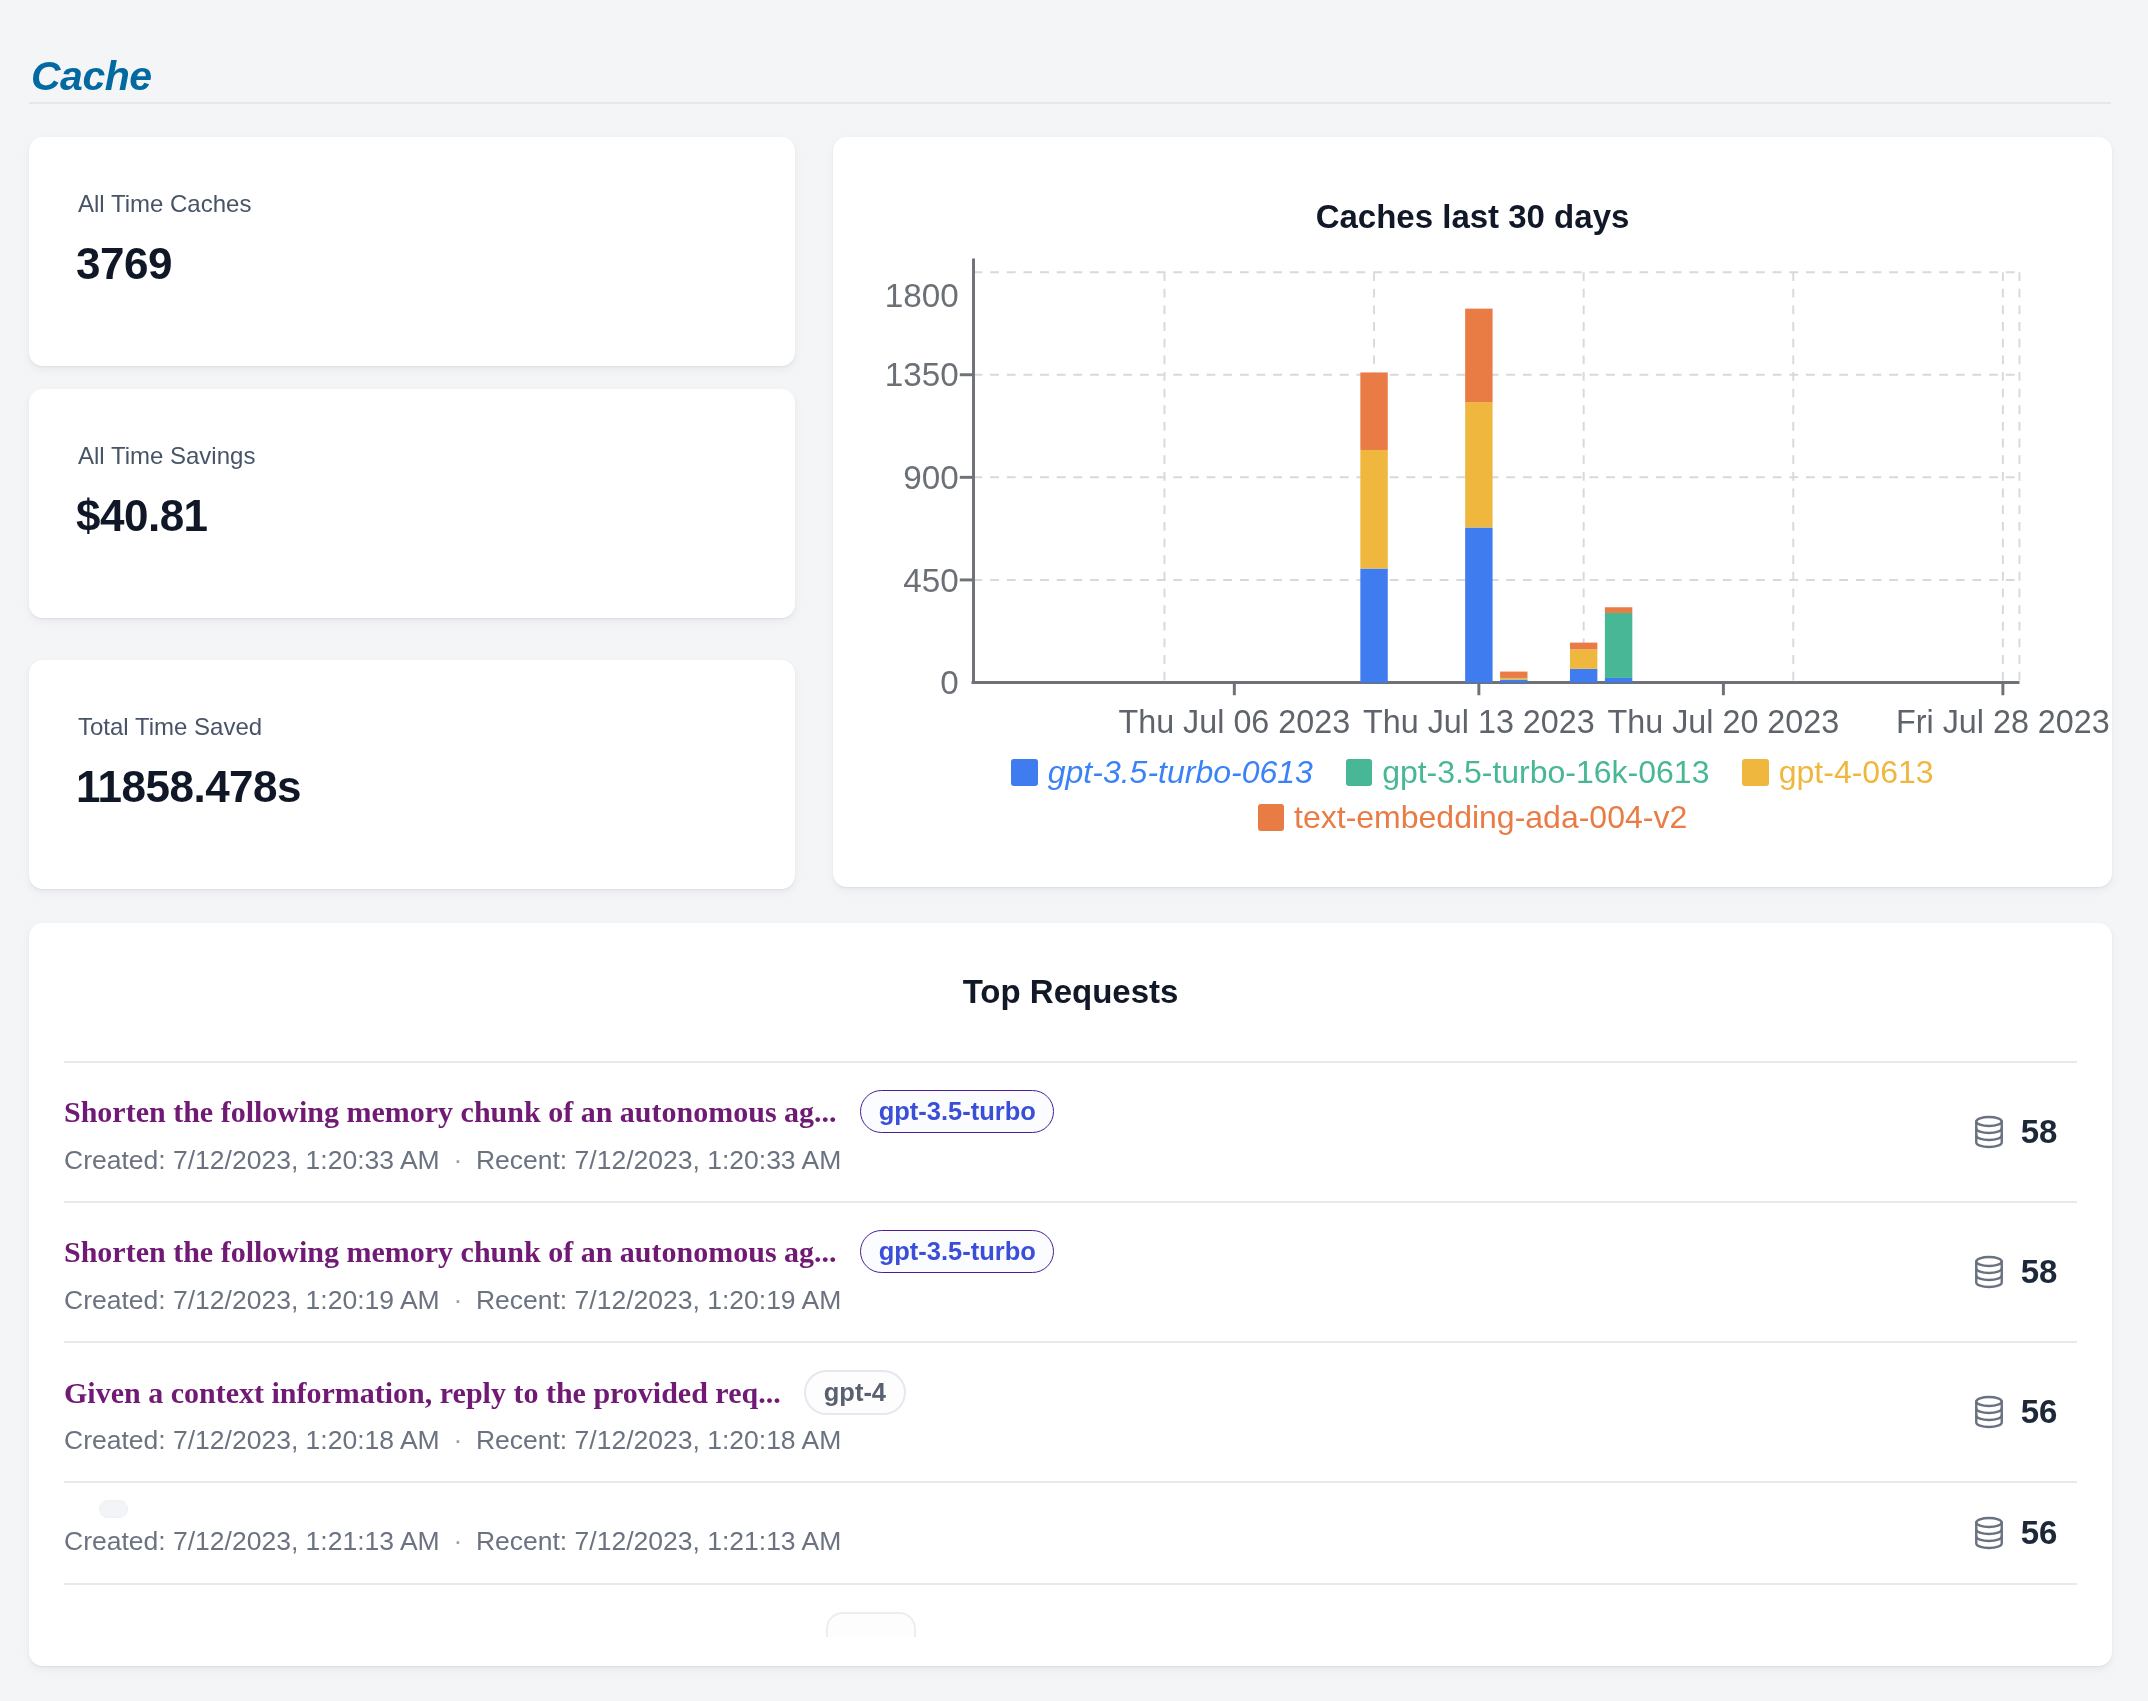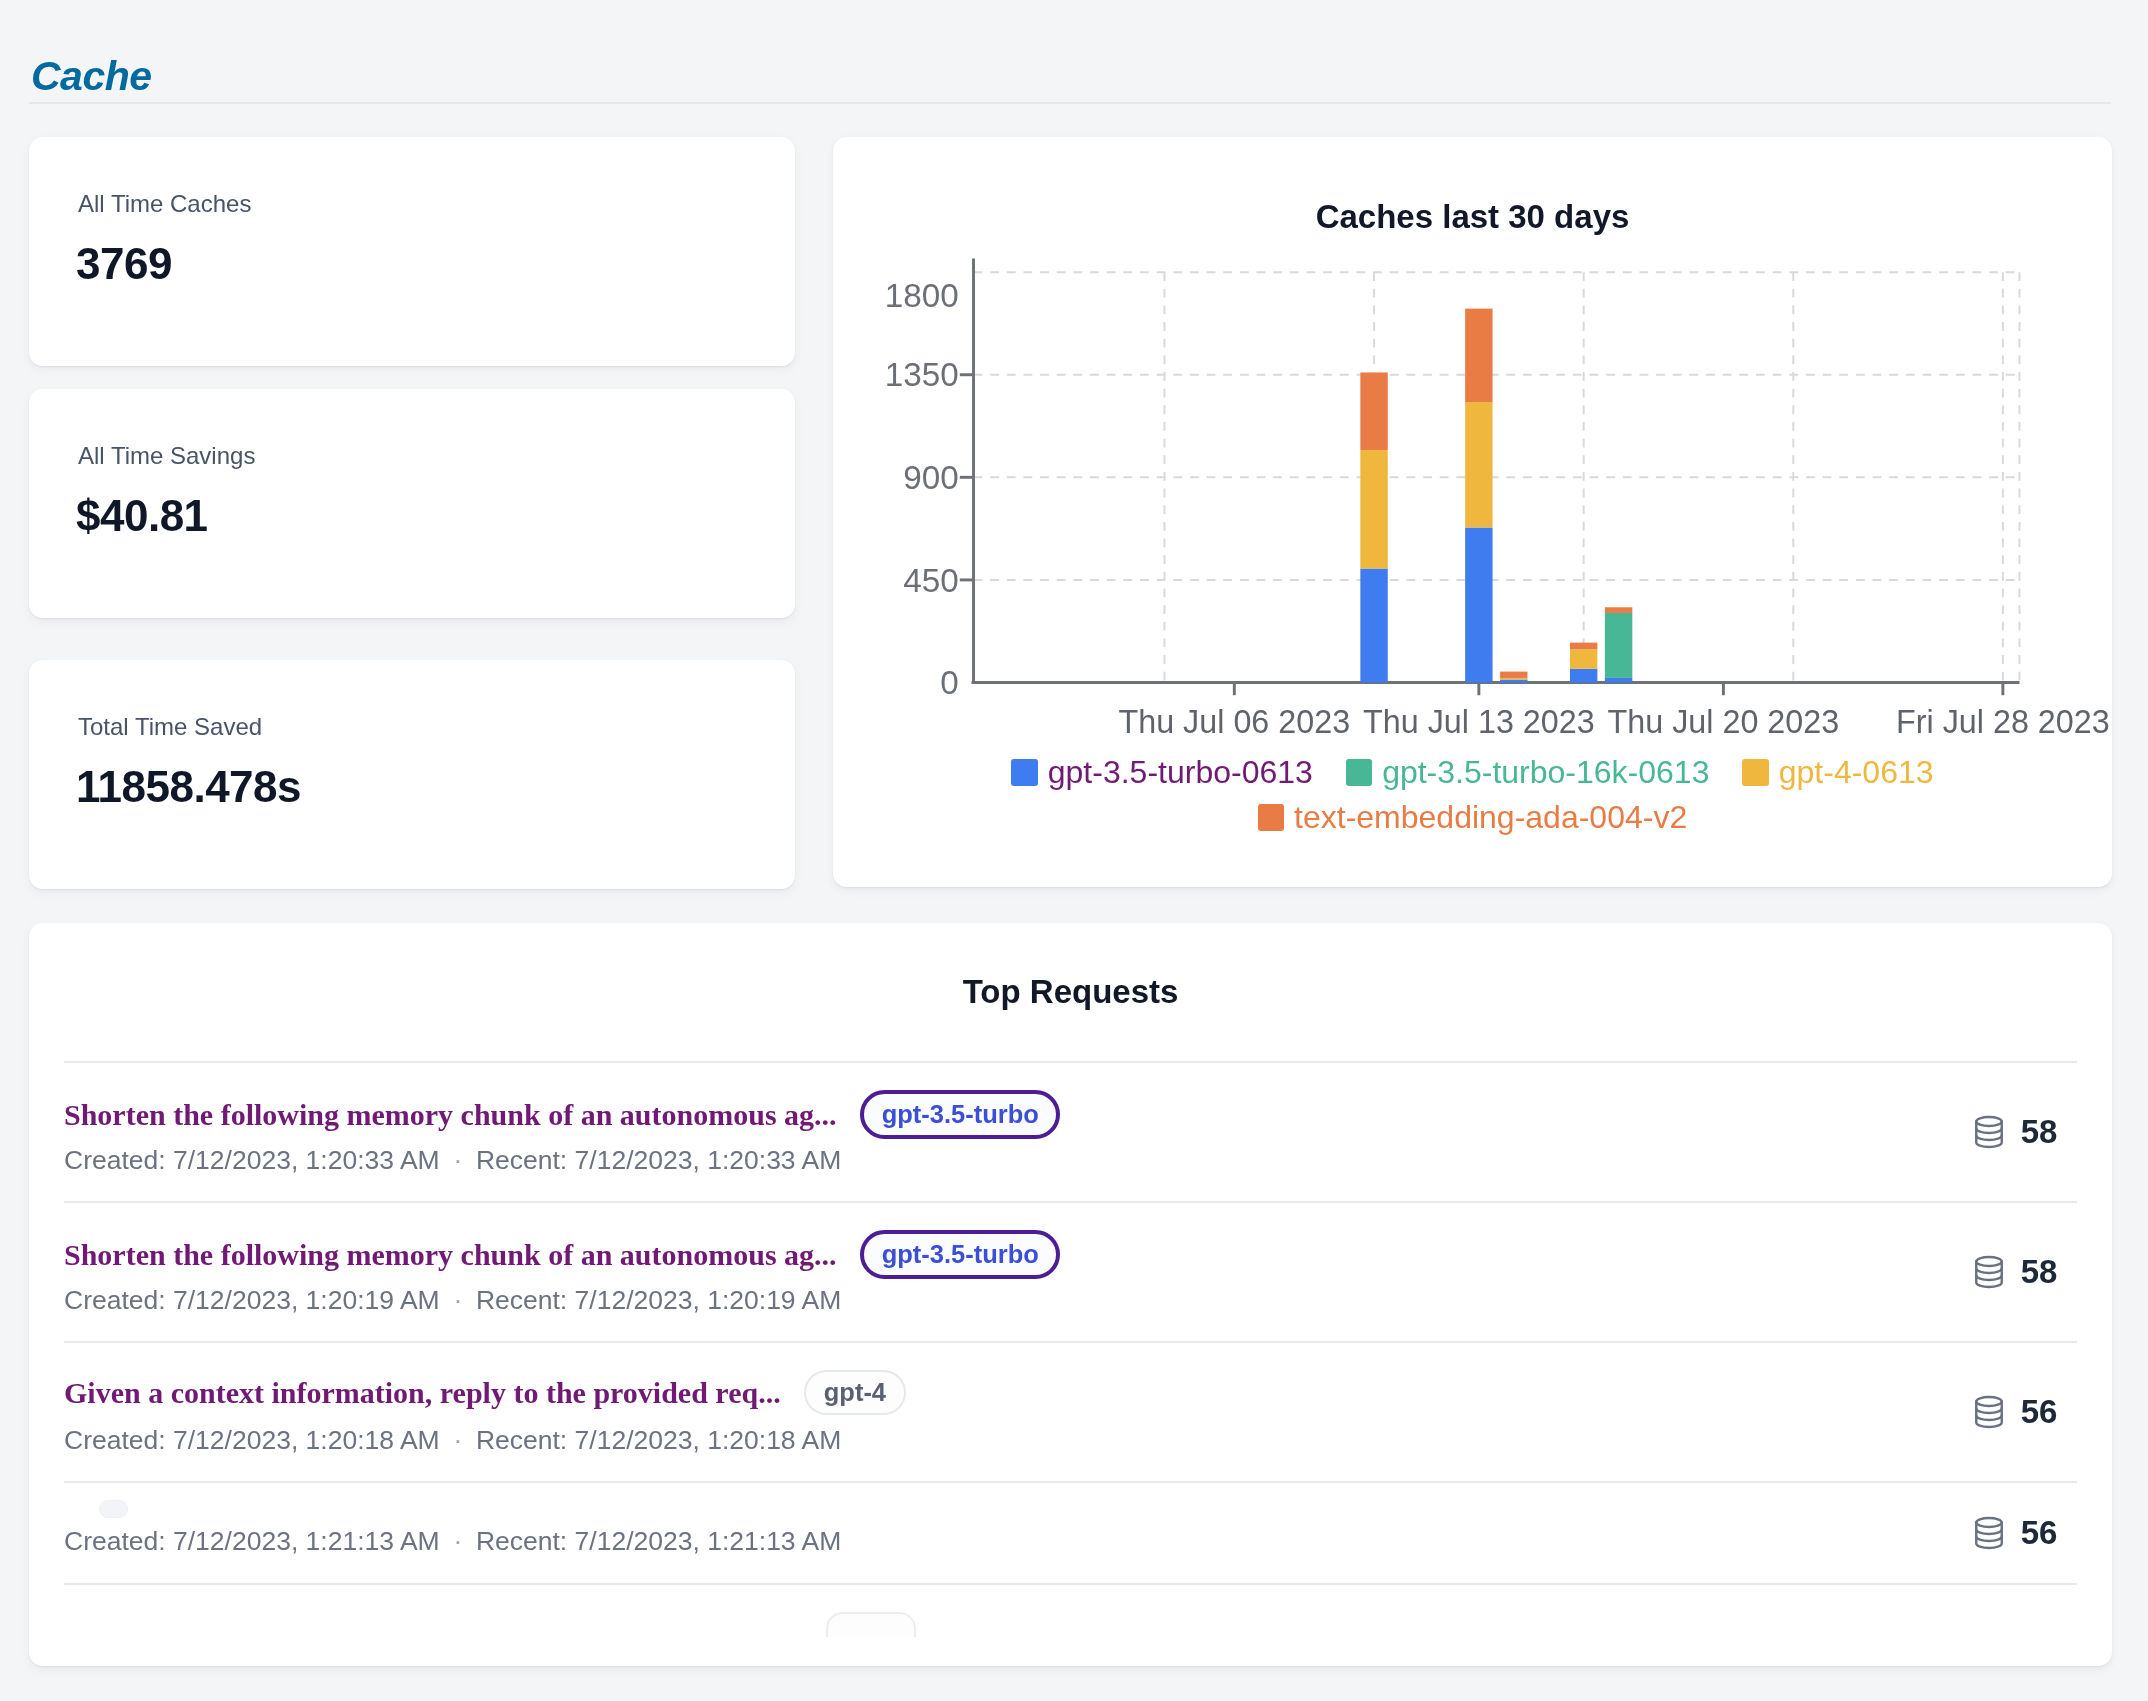--- a/index.html
+++ b/index.html
@@ -60,21 +60,21 @@
   .tr-row{
     position:relative;margin:0 35px;height:138px;
     border-top:2px solid #e7e9ee;
   }
   .tr-row.compact{height:100px;}
   .row-main{position:absolute;left:0;top:27.4px;display:flex;align-items:center;gap:23.5px;white-space:nowrap;}
   .row-title{font-size:30px;font-weight:700;color:#701a75;font-family:Liberation Serif, serif;}
   .badge{
     font-size:25.5px;font-weight:700;border-radius:979px;padding:4.9px 17.6px;line-height:1.2;
   }
-  .badge-blue{color:#3a4ed8;background:#fbfcff;border:4px solid #4c1d95;}
+  .badge-blue{color:#3a4ed8;background:#fbfcff;border:1px solid #4c1d95;}
   .badge-gray{color:#596170;background:#fdfdfe;border:2px solid #e5e8ee;text-align:center;}
   .row-meta{
     position:absolute;left:0;top:82px;
     font-size:26.5px;color:#6b7280;white-space:nowrap;
   }
   .tr-row.compact .row-meta{top:43px;}
   .meta-dot{margin:0 13.7px;color:#9aa1ad;}
   .empty-pill{
     position:absolute;left:35px;top:16.7px;width:26.5px;height:16.7px;
     background:#f3f4f7;border:1px solid #eef0f3;border-radius:8.8px;
@@ -155,21 +155,21 @@
       <rect x="752.01" y="516.2638888888889" width="28" height="6.9833333333333485" fill="#E97C45"></rect>
       <rect x="787.6800000000001" y="552.3444444444444" width="28" height="4.655555555555566" fill="#3E7CEF"></rect>
       <rect x="787.6800000000001" y="486.0027777777778" width="28" height="66.34166666666664" fill="#48B795"></rect>
       <rect x="787.6800000000001" y="480.18333333333334" width="28" height="5.819444444444457" fill="#E97C45"></rect>
     </svg>
   <div class="chart-title">Caches last 30 days</div>
   <div class="legend" id="legend">
       <div class="legend-row">
         <span class="legend-item">
           <span class="legend-swatch" style="background: rgb(62, 124, 239);"></span>
-          <span class="legend-label" style="color: #701a75;">gpt-3.5-turbo-0613</span>
+          <span class="legend-label" style="color: #3b82f6; font-style: italic;">gpt-3.5-turbo-0613</span>
         </span>
         <span class="legend-item">
           <span class="legend-swatch" style="background: rgb(72, 183, 149);"></span>
           <span class="legend-label" style="color: rgb(72, 183, 149);">gpt-3.5-turbo-16k-0613</span>
         </span>
         <span class="legend-item">
           <span class="legend-swatch" style="background: rgb(239, 183, 62);"></span>
           <span class="legend-label" style="color: rgb(239, 183, 62);">gpt-4-0613</span>
         </span>
       </div>

